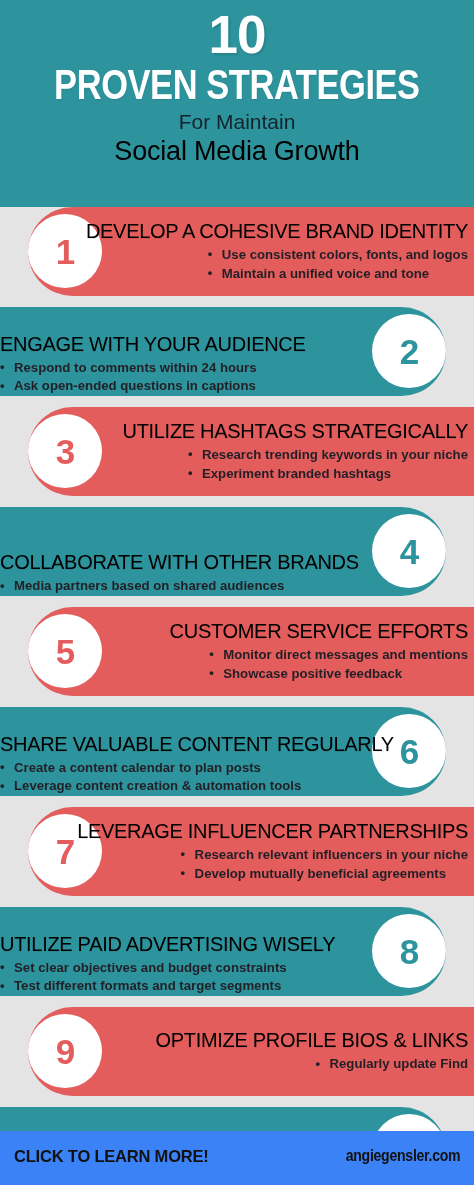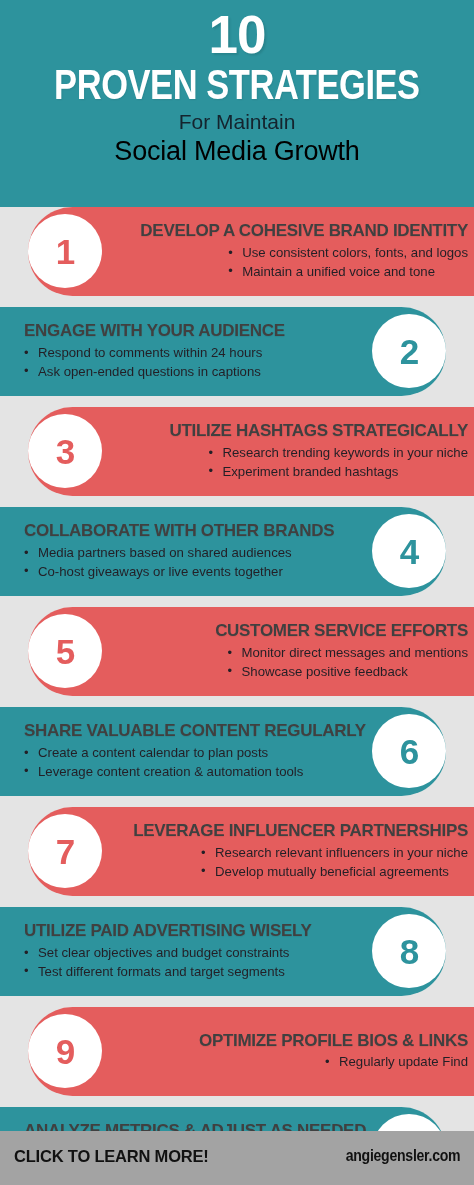--- a/index.html
+++ b/index.html
@@ -142,61 +142,62 @@
 
   .content {
     position: absolute;
     top: 0;
     height: 89px;
     display: flex;
     flex-direction: column;
     justify-content: center;
   }
   .row.odd .content { left: 108px; width: 360px; align-items: flex-end; text-align: right; }
-  .row.even .content { left: 24px; width: 358px; align-items: flex-start; text-align: left; }
+  .row.even .content { left: 0; width: 358px; align-items: flex-start; text-align: left; justify-content: flex-end; }
 
   .row-title {
-    color: #404040;
-    font-size: 17px;
-    font-weight: 700;
+    color: #000000;
+    font-size: 20px;
+    font-weight: 400;
     letter-spacing: -0.3px;
     white-space: nowrap;
     line-height: 1.15;
     margin-bottom: 3px;
     text-shadow: 0px 1px 1px rgba(0,0,0,0.07);
   }
   .bullets {
     list-style: none;
     color: #231f26;
     font-size: 13.2px;
     line-height: 1.42;
   }
   .bullets li {
     white-space: nowrap;
     position: relative;
     padding-left: 14px;
+    font-weight: bold;
   }
   .bullets li::before {
     content: "\2022";
     position: absolute;
     left: 0;
     top: -0.5px;
     font-size: 13px;
   }
   
   .row.odd .bullets { text-align: left; }
 
   
   .footer {
     position: absolute;
     left: 0;
     bottom: 0;
     width: 474px;
     height: 54px;
-    background: #a3a3a3;
+    background: #3b82f6;
     display: flex;
     align-items: center;
     justify-content: space-between;
     padding: 0 14px 4px 14px;
     gap: 47px;
   }
   .footer-cta {
     color: #111111;
     font-size: 16.5px;
     font-weight: 700;
@@ -269,21 +270,20 @@
       </div>
       <div class="row even">
         <div class="pill"></div>
         <div class="circle">
           <span class="num">4</span>
         </div>
         <div class="content">
           <div class="row-title">COLLABORATE WITH OTHER BRANDS</div>
           <ul class="bullets">
             <li>Media partners based on shared audiences</li>
-            <li>Co-host giveaways or live events together</li>
           </ul>
         </div>
       </div>
       <div class="row odd">
         <div class="pill"></div>
         <div class="circle">
           <span class="num">5</span>
         </div>
         <div class="content">
           <div class="row-title">CUSTOMER SERVICE EFFORTS</div>

